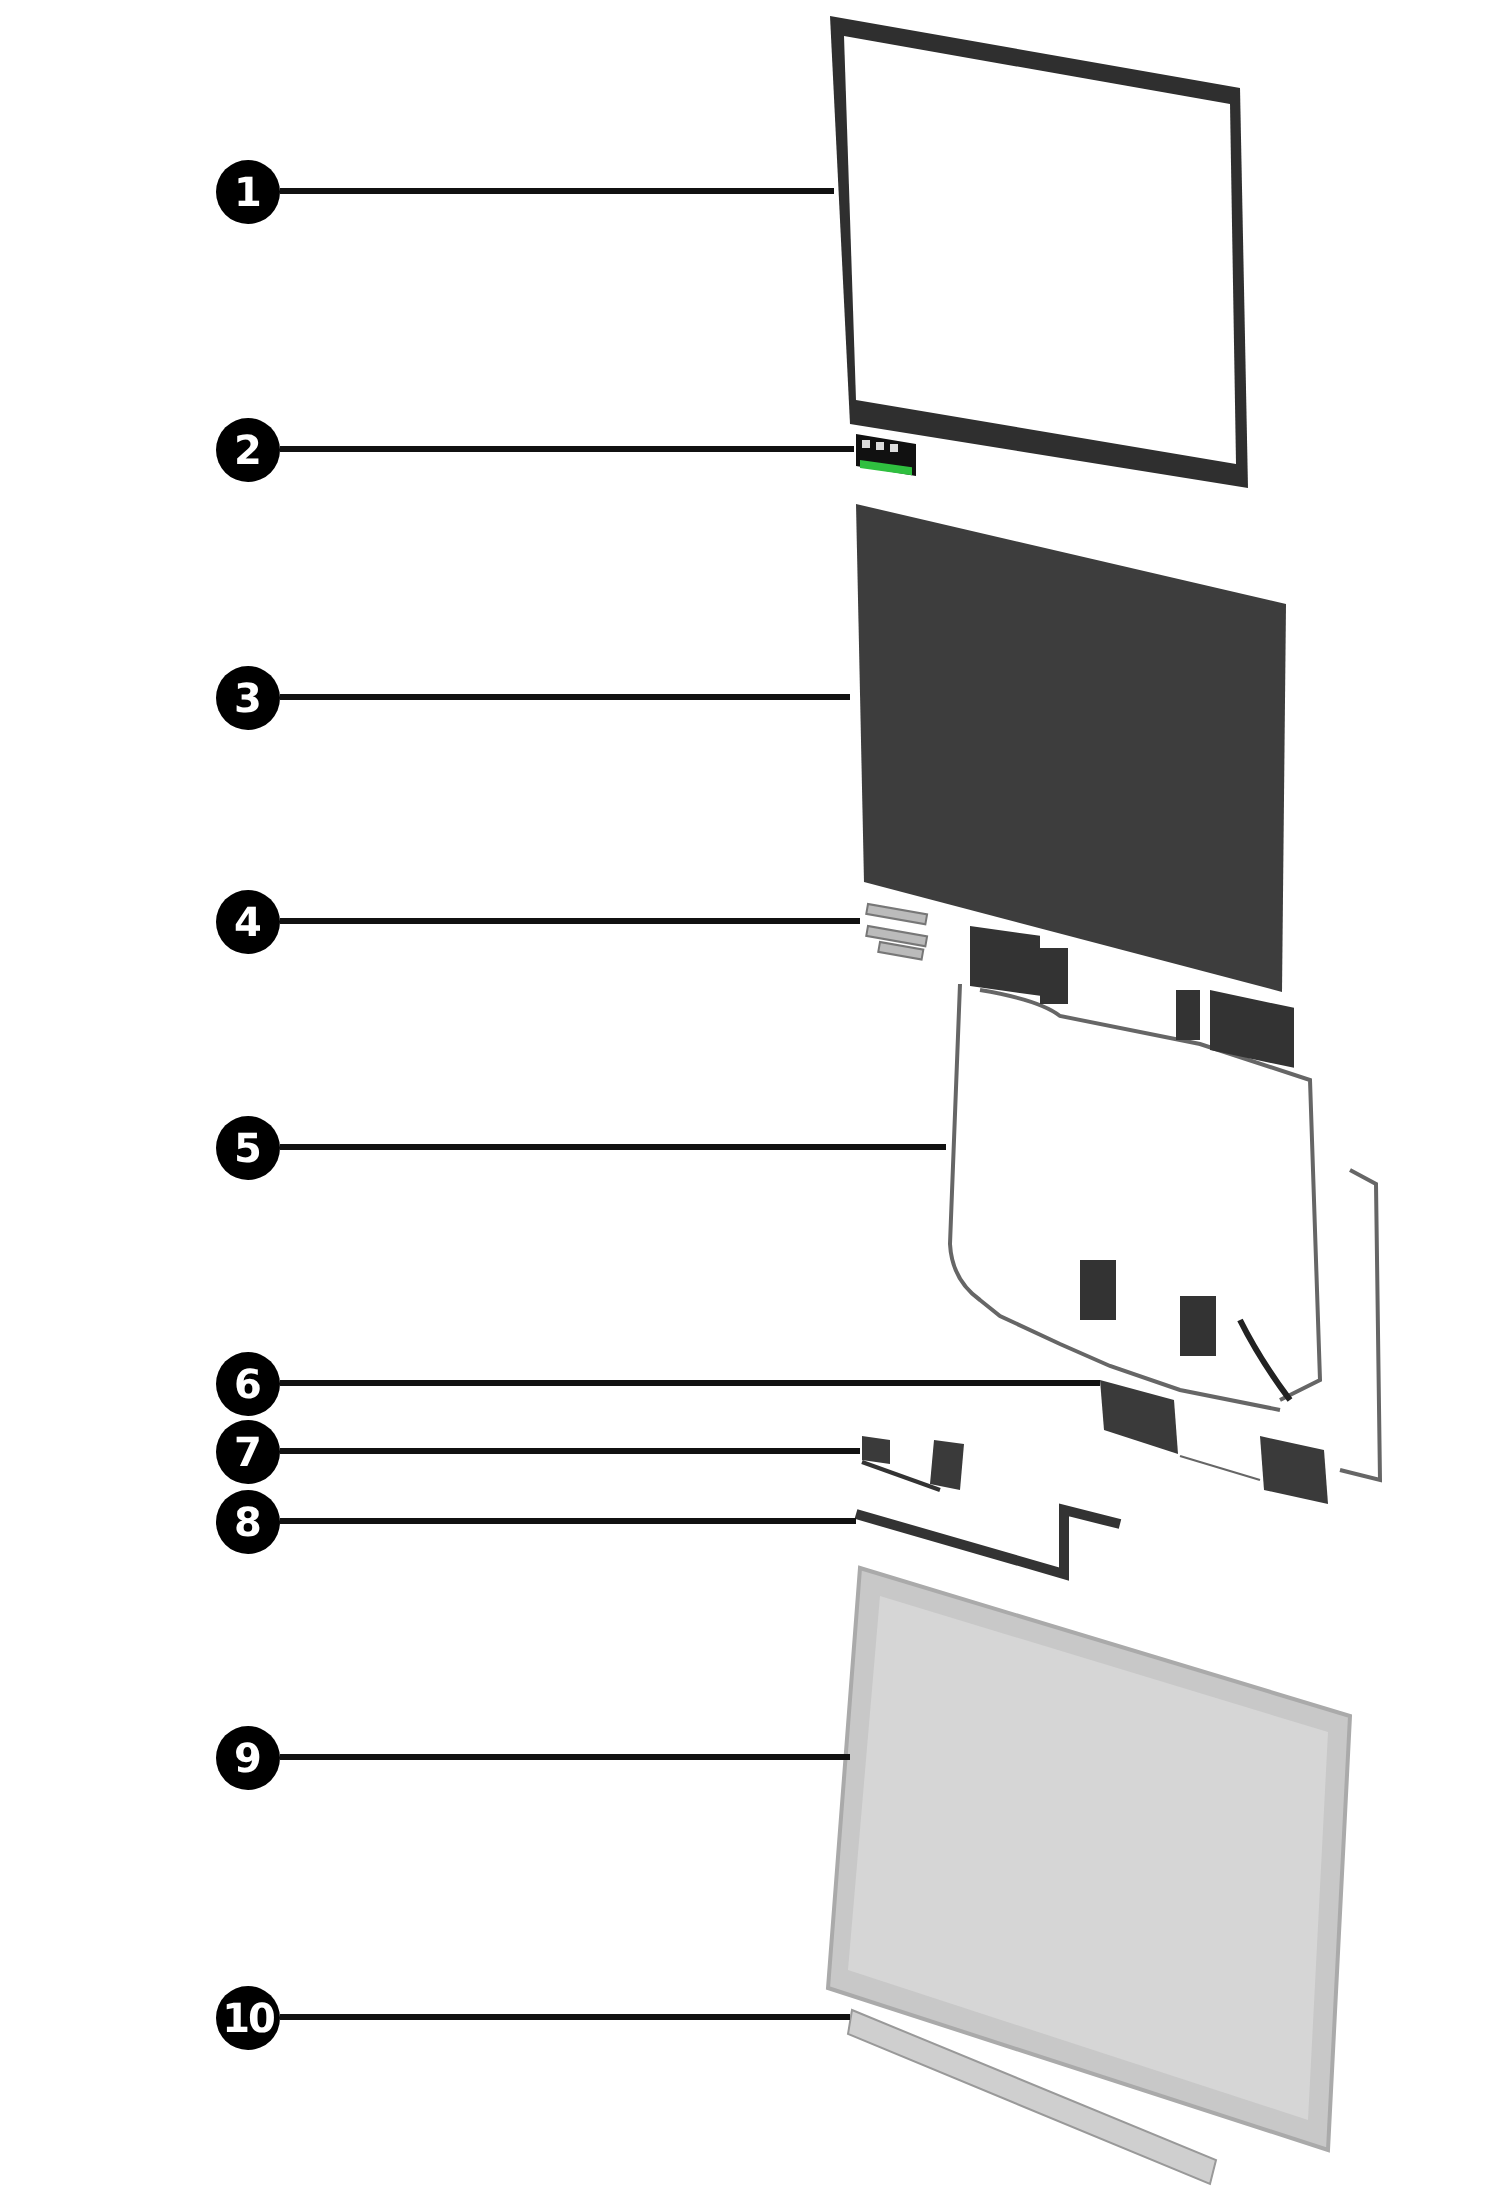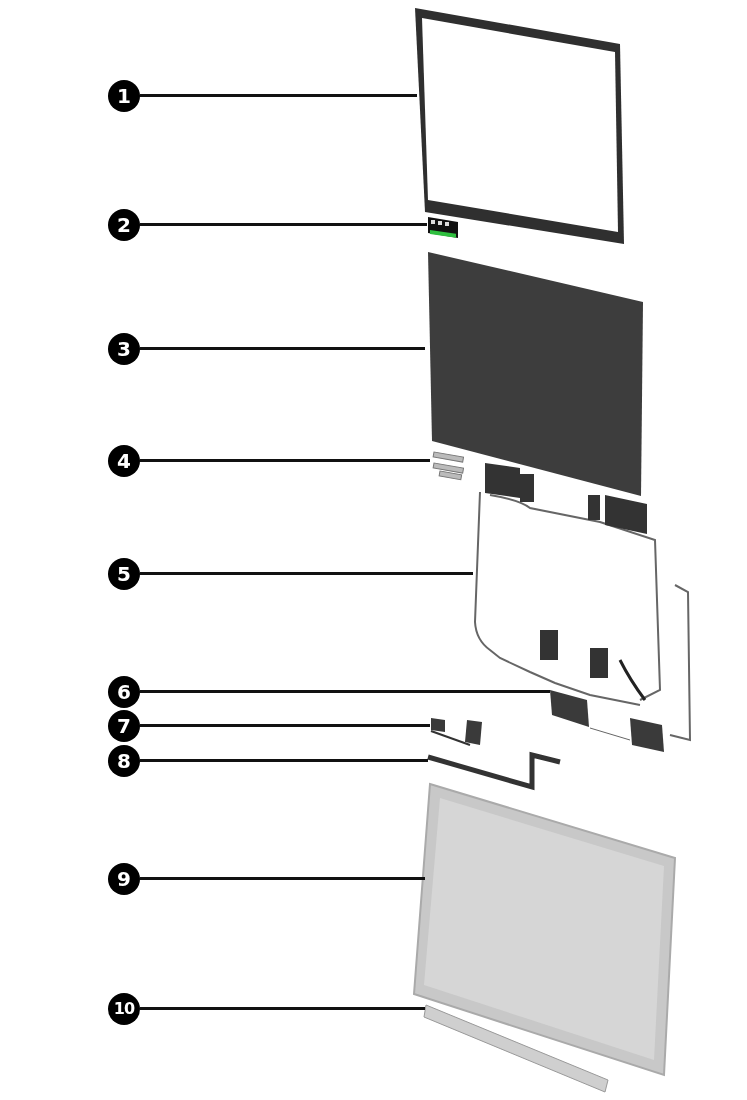--- a/index.html
+++ b/index.html
@@ -5,21 +5,21 @@
     html, body { margin: 0; padding: 0; background: #ffffff; }
     body { width: 747px; height: 1100px; position: relative; overflow: hidden;
            font-family: "DejaVu Sans", sans-serif; }
     .callout { position: absolute; height: 34px; }
     .callout .badge {
       position: absolute; left: 0; top: 0; width: 32px; height: 32px;
       border-radius: 50%; background: #000; color: #fff;
       font-family: "DejaVu Sans", sans-serif; font-weight: bold;
       font-size: 20px; line-height: 32px; text-align: center;
     }
-    .callout .badge.small { font-size: 16px; letter-spacing: -1px; }
+    .callout .badge.small { font-size: 20px; letter-spacing: -1px; }
     .callout .leader {
       position: absolute; left: 32px; top: 14px; height: 3px; background: #111;
     }
     svg#art { position: absolute; left: 0; top: 0; }
   </style>
 </head>
 <body>
 
 <svg id="art" width="747" height="1100" viewBox="0 0 747 1100">
 

